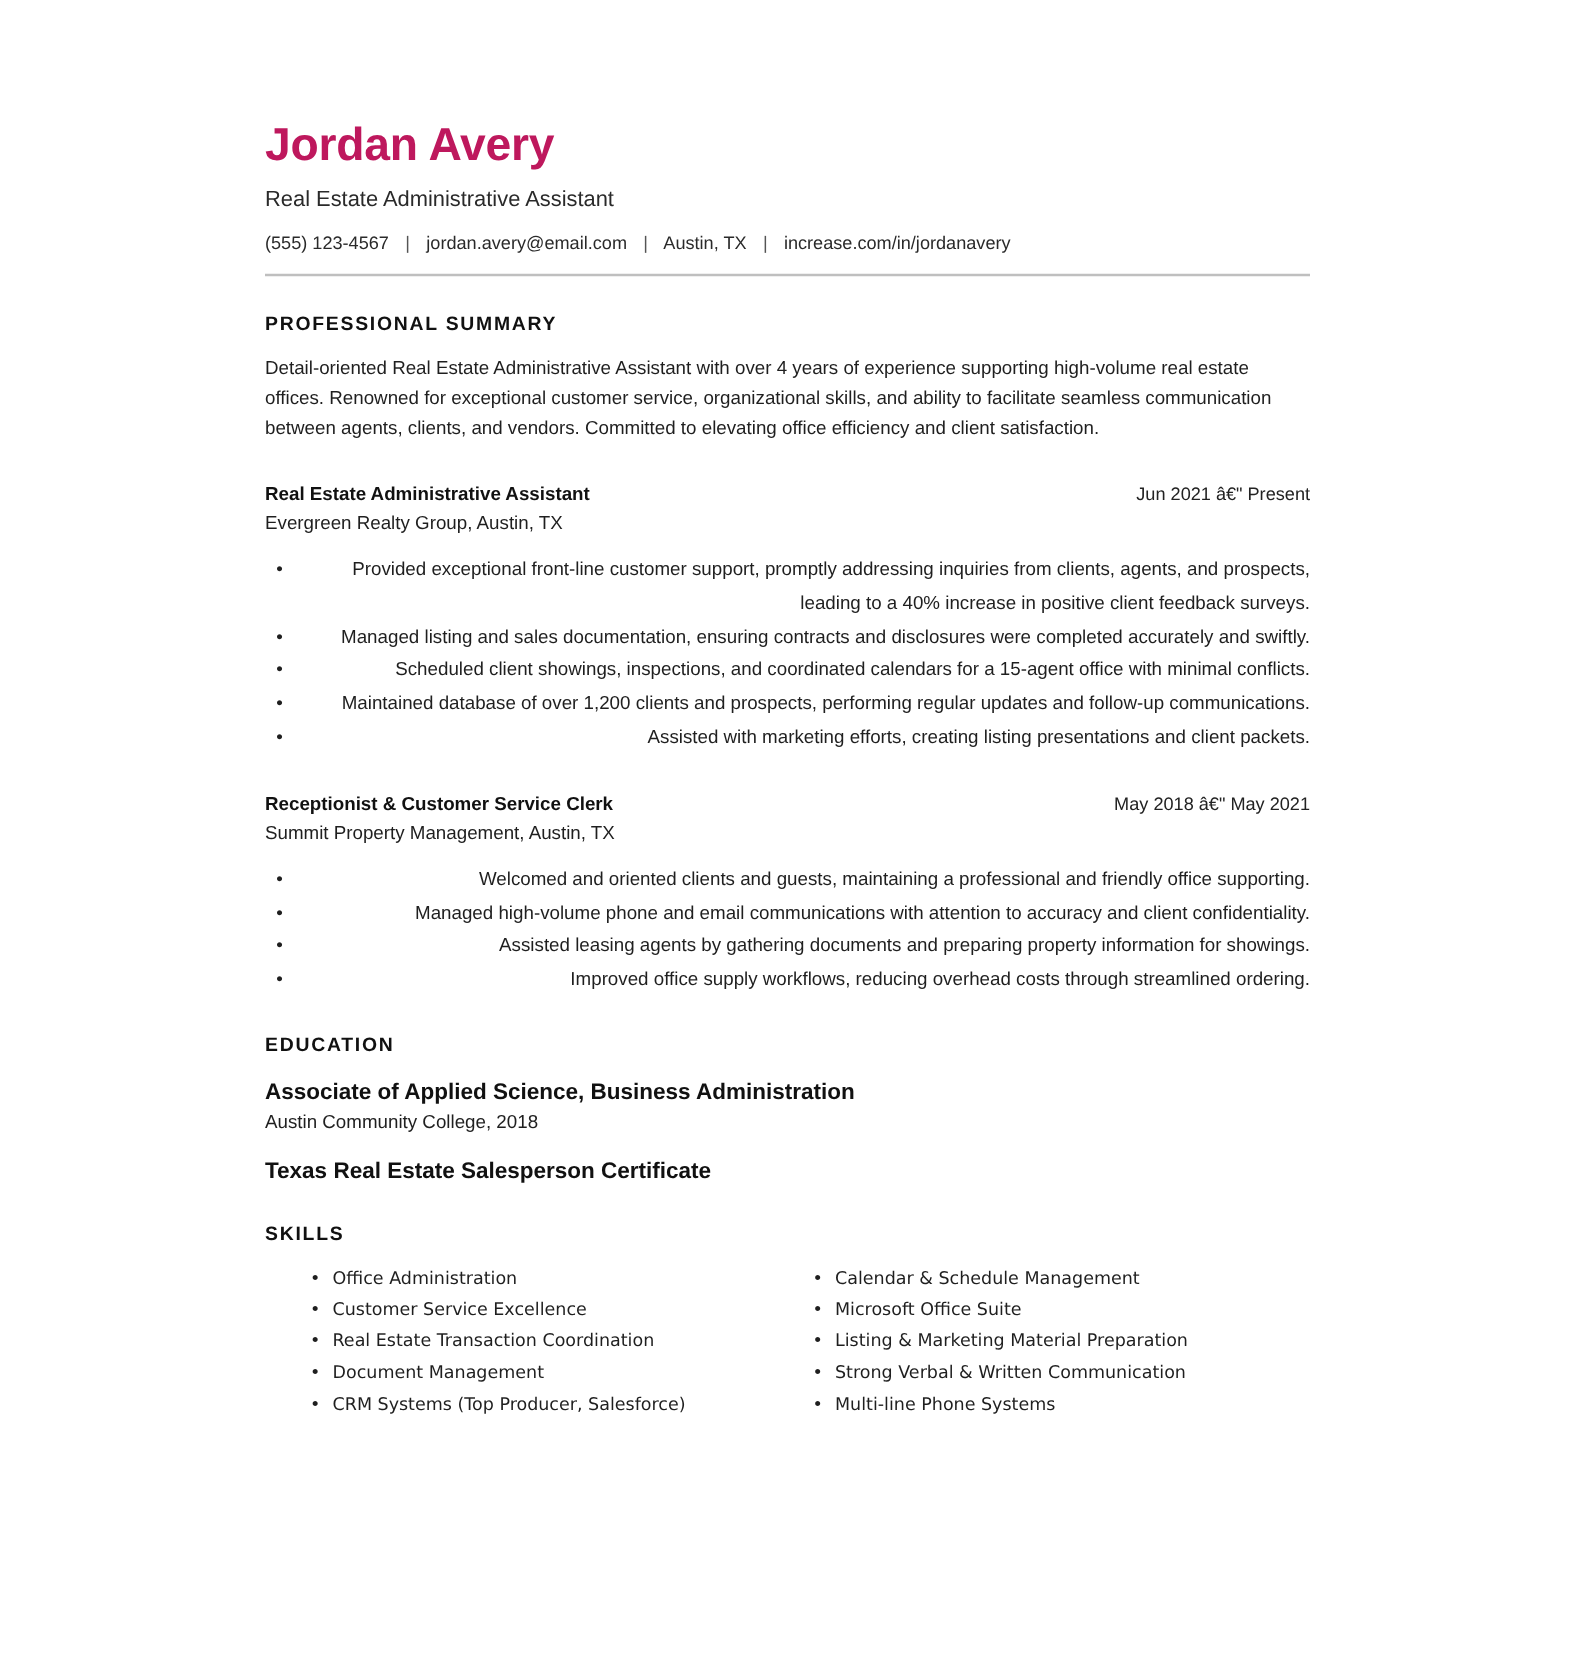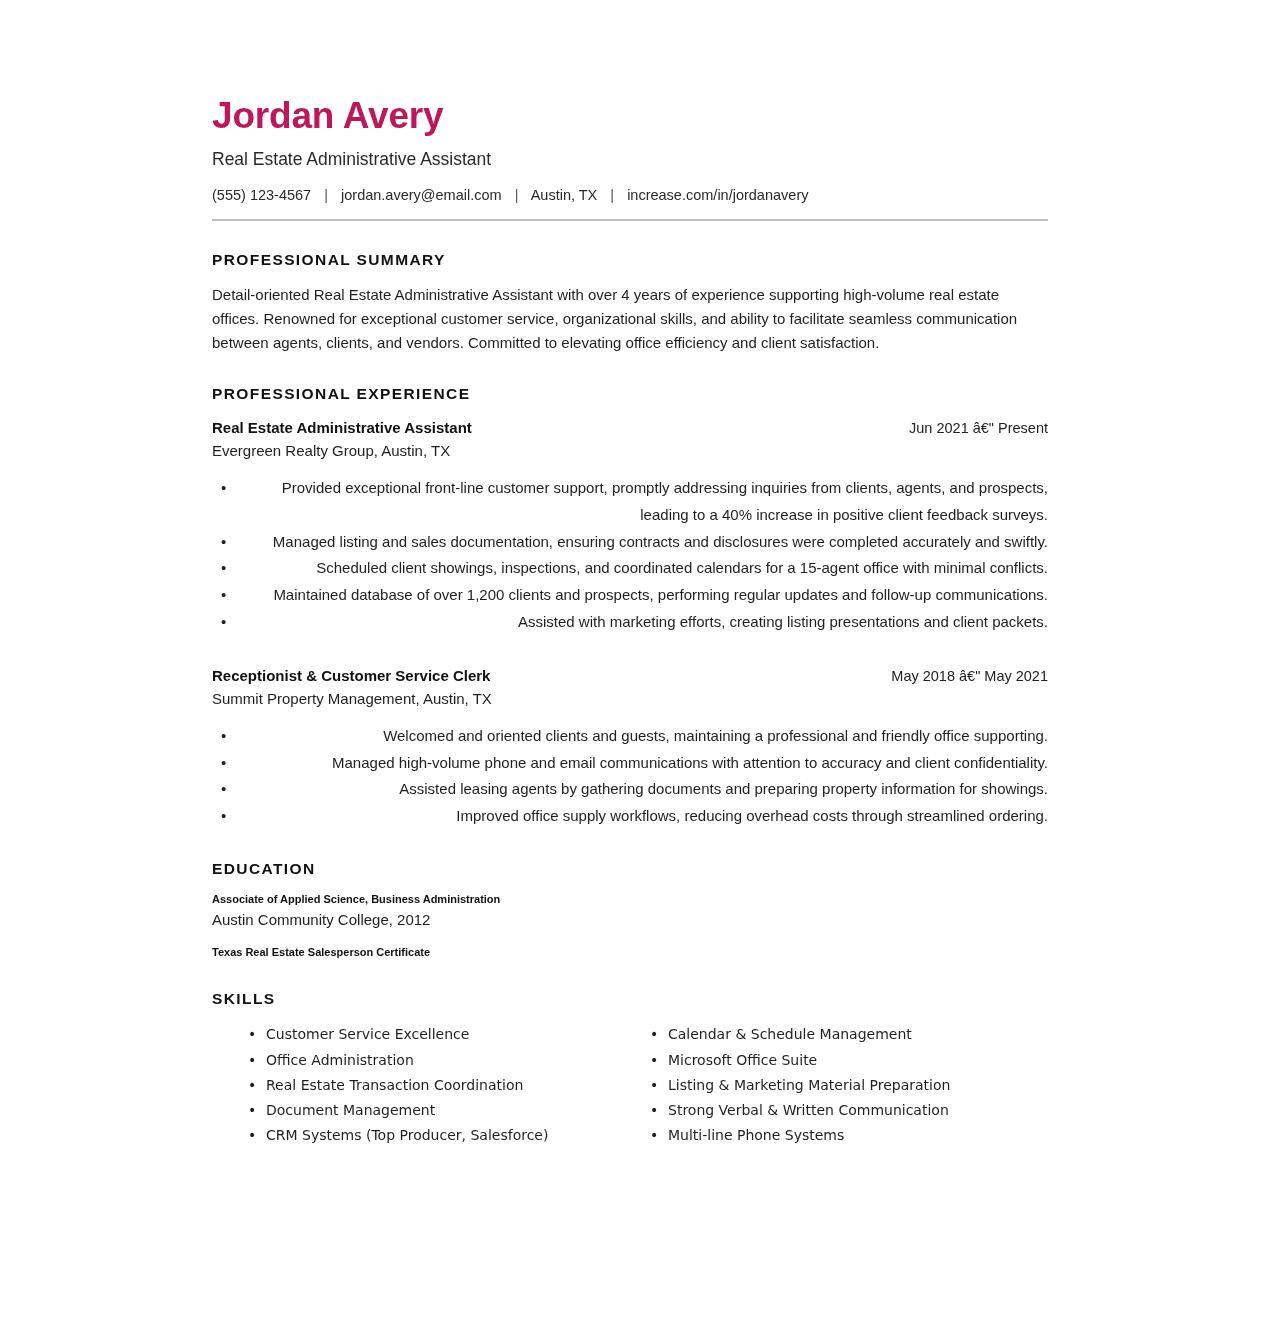--- a/index.html
+++ b/index.html
@@ -132,21 +132,21 @@
     top: 0;
     font-size: 15px;
     color: #1f1f1f;
     line-height: 1.78;
   }
 
   
   .edu-entry { margin-bottom: 14px; }
   .edu-entry:last-child { margin-bottom: 0; }
   .edu-degree {
-    font-size: 11px;
+    font-size: 18px;
     font-weight: bold;
     color: #111111;
     line-height: 1.45;
   }
   .edu-school {
     font-size: 15px;
     color: #1f1f1f;
     line-height: 1.45;
     margin-top: 1px;
   }
@@ -207,21 +207,20 @@
       </div>
       <hr class="header-rule">
     </div>
 
     <div class="section">
       <div class="section-heading">PROFESSIONAL SUMMARY</div>
       <p class="summary-text">Detail-oriented Real Estate Administrative Assistant with over 4 years of experience supporting high-volume real estate offices. Renowned for exceptional customer service, organizational skills, and ability to facilitate seamless communication between agents, clients, and vendors. Committed to elevating office efficiency and client satisfaction.</p>
     </div>
 
     <div class="section">
-      <div class="section-heading">PROFESSIONAL EXPERIENCE</div>
 
       <div class="job">
         <div class="job-head">
           <div class="job-title">Real Estate Administrative Assistant</div>
           <div class="job-dates">Jun 2021 â€" Present</div>
         </div>
         <div class="job-company">Evergreen Realty Group, Austin, TX</div>
         <ul class="bullets">
           <li>Provided exceptional front-line customer support, promptly addressing inquiries from clients, agents, and prospects, leading to a 40% increase in positive client feedback surveys.</li>
           <li>Managed listing and sales documentation, ensuring contracts and disclosures were completed accurately and swiftly.</li>
@@ -244,35 +243,35 @@
           <li>Improved office supply workflows, reducing overhead costs through streamlined ordering.</li>
         </ul>
       </div>
     </div>
 
     <div class="section">
       <div class="section-heading">EDUCATION</div>
 
       <div class="edu-entry">
         <div class="edu-degree">Associate of Applied Science, Business Administration</div>
-        <div class="edu-school">Austin Community College, 2012</div>
+        <div class="edu-school">Austin Community College, 2018</div>
       </div>
 
       <div class="edu-entry">
         <div class="edu-degree">Texas Real Estate Salesperson Certificate</div>
       </div>
     </div>
 
     <div class="section">
       <div class="section-heading">SKILLS</div>
       <div class="skills-columns">
         <div class="skills-col skills-col-left">
           <ul class="skills-list">
+            <li>Office Administration</li>
             <li>Customer Service Excellence</li>
-            <li>Office Administration</li>
             <li>Real Estate Transaction Coordination</li>
             <li>Document Management</li>
             <li>CRM Systems (Top Producer, Salesforce)</li>
           </ul>
         </div>
         <div class="skills-col skills-col-right">
           <ul class="skills-list">
             <li>Calendar &amp; Schedule Management</li>
             <li>Microsoft Office Suite</li>
             <li>Listing &amp; Marketing Material Preparation</li>

